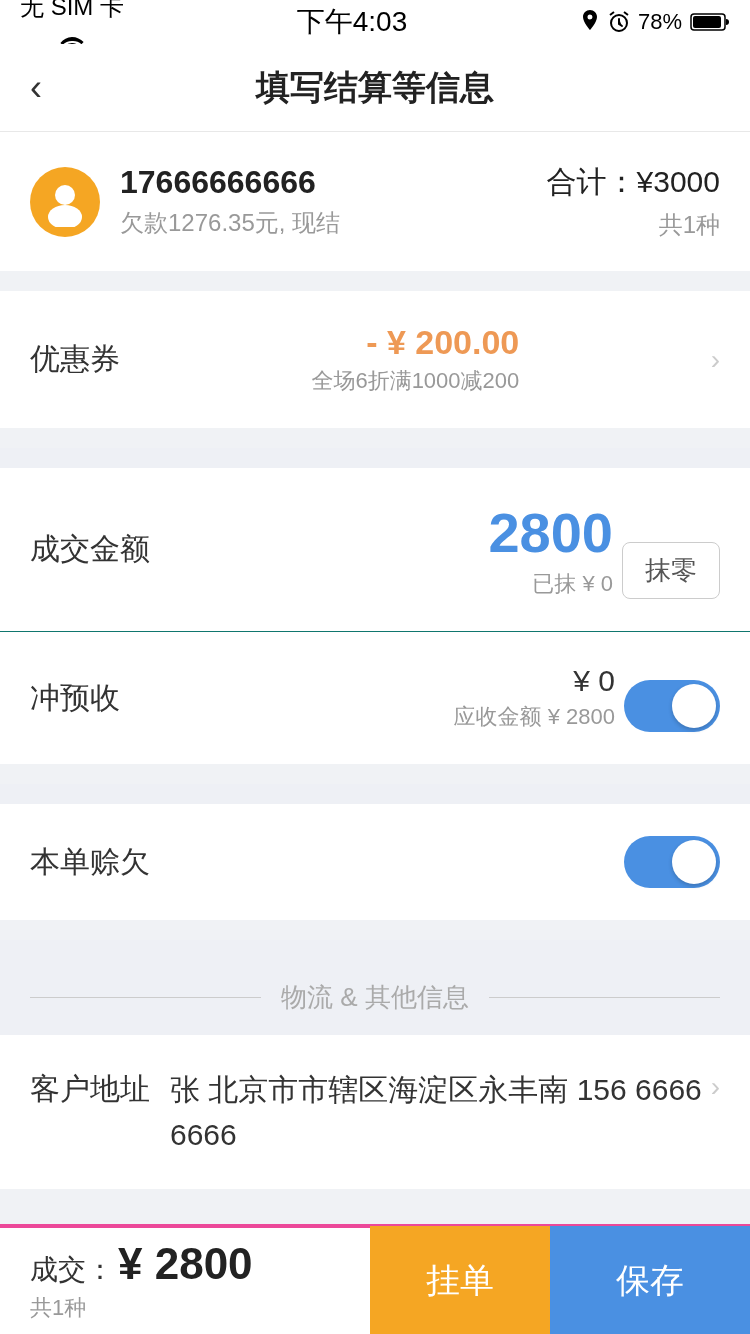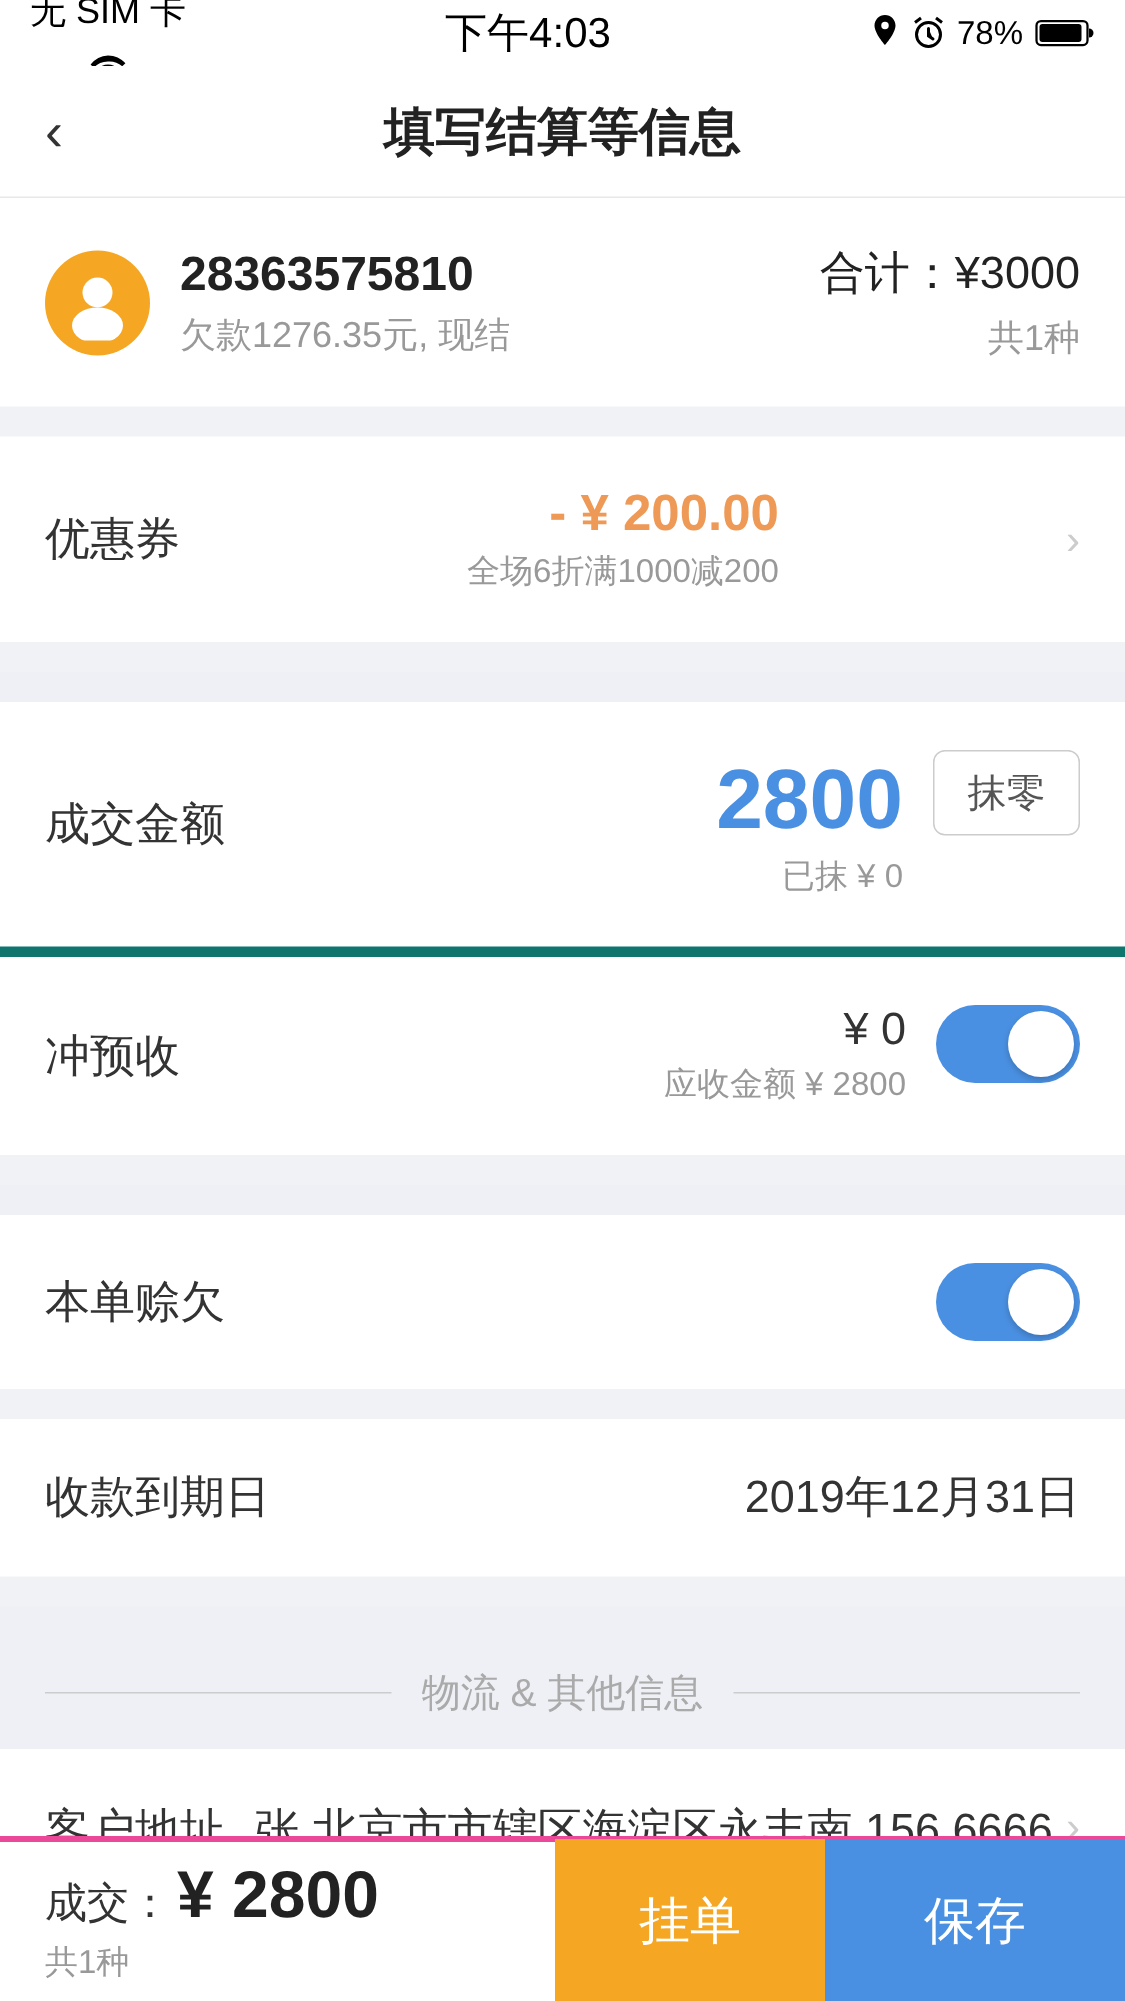--- a/index.html
+++ b/index.html
@@ -98,37 +98,37 @@
       align-items: center;
       justify-content: space-between;
       padding: 32px 30px;
       border-bottom: 1px solid #f0f0f0;
     }
     .section-row:last-child { border-bottom: none; }
     .row-label {
       font-size: 30px;
       color: #333;
     }
-    .row-value-wrap { display: flex; align-items: flex-start; gap: 20px; }
+    .row-value-wrap { display: flex; align-items: flex-end; gap: 9px; }
     .row-value { font-size: 30px; color: #333; text-align: right; }
     .coupon-value { color: #e95; font-size: 34px; font-weight: 600; }
     .coupon-detail { font-size: 22px; color: #999; margin-top: 4px; text-align: right; }
     .row-right-arrow { color: #ccc; font-size: 28px; }
 
     
     .deal-section {
       background: #fff;
       margin-bottom: 20px;
     }
     .deal-row {
       display: flex;
       align-items: center;
       justify-content: space-between;
       padding: 32px 30px;
-      border-bottom: 7px solid #0f766e;
+      border-bottom: 1px solid #0f766e;
     }
     .deal-row:last-child { border-bottom: none; }
     .deal-amount-num {
       font-size: 56px;
       font-weight: 600;
       color: #4a90e2;
     }
     .deal-amount-sub { font-size: 22px; color: #999; margin-top: 4px; text-align: right; }
     .btn-round-zero {
       border: 1px solid #ccc;
@@ -301,21 +301,21 @@
 
   <div class="customer-card">
     <div class="customer-left">
       <div class="avatar">
         <svg class="avatar-icon" viewBox="0 0 50 50">
           <circle cx="25" cy="18" r="10" fill="#fff"></circle>
           <ellipse cx="25" cy="40" rx="17" ry="12" fill="#fff"></ellipse>
         </svg>
       </div>
       <div class="customer-info">
-        <div class="customer-phone">28363575810</div>
+        <div class="customer-phone">17666666666</div>
         <div class="customer-debt">欠款1276.35元, 现结</div>
       </div>
     </div>
     <div class="customer-right">
       <div class="total-amount">
         <span>合计：</span><span>¥3000</span>
       </div>
       <div class="total-count">共1种</div>
     </div>
   </div>
@@ -362,26 +362,20 @@
 
   <div class="credit-section">
     <div class="section-row">
       <div class="row-label">本单赊欠</div>
       <div class="toggle">
         <div class="toggle-knob"></div>
       </div>
     </div>
   </div>
 
-  <div class="date-section">
-    <div class="section-row">
-      <div class="row-label">收款到期日</div>
-      <div class="row-value">2019年12月31日</div>
-    </div>
-  </div>
 
   <div class="divider-section"></div>
 
   <div class="logistics-header">
     <div class="logistics-line"></div>
     <span class="logistics-text">物流 &amp; 其他信息</span>
     <div class="logistics-line"></div>
   </div>
 
   <div class="address-section">

